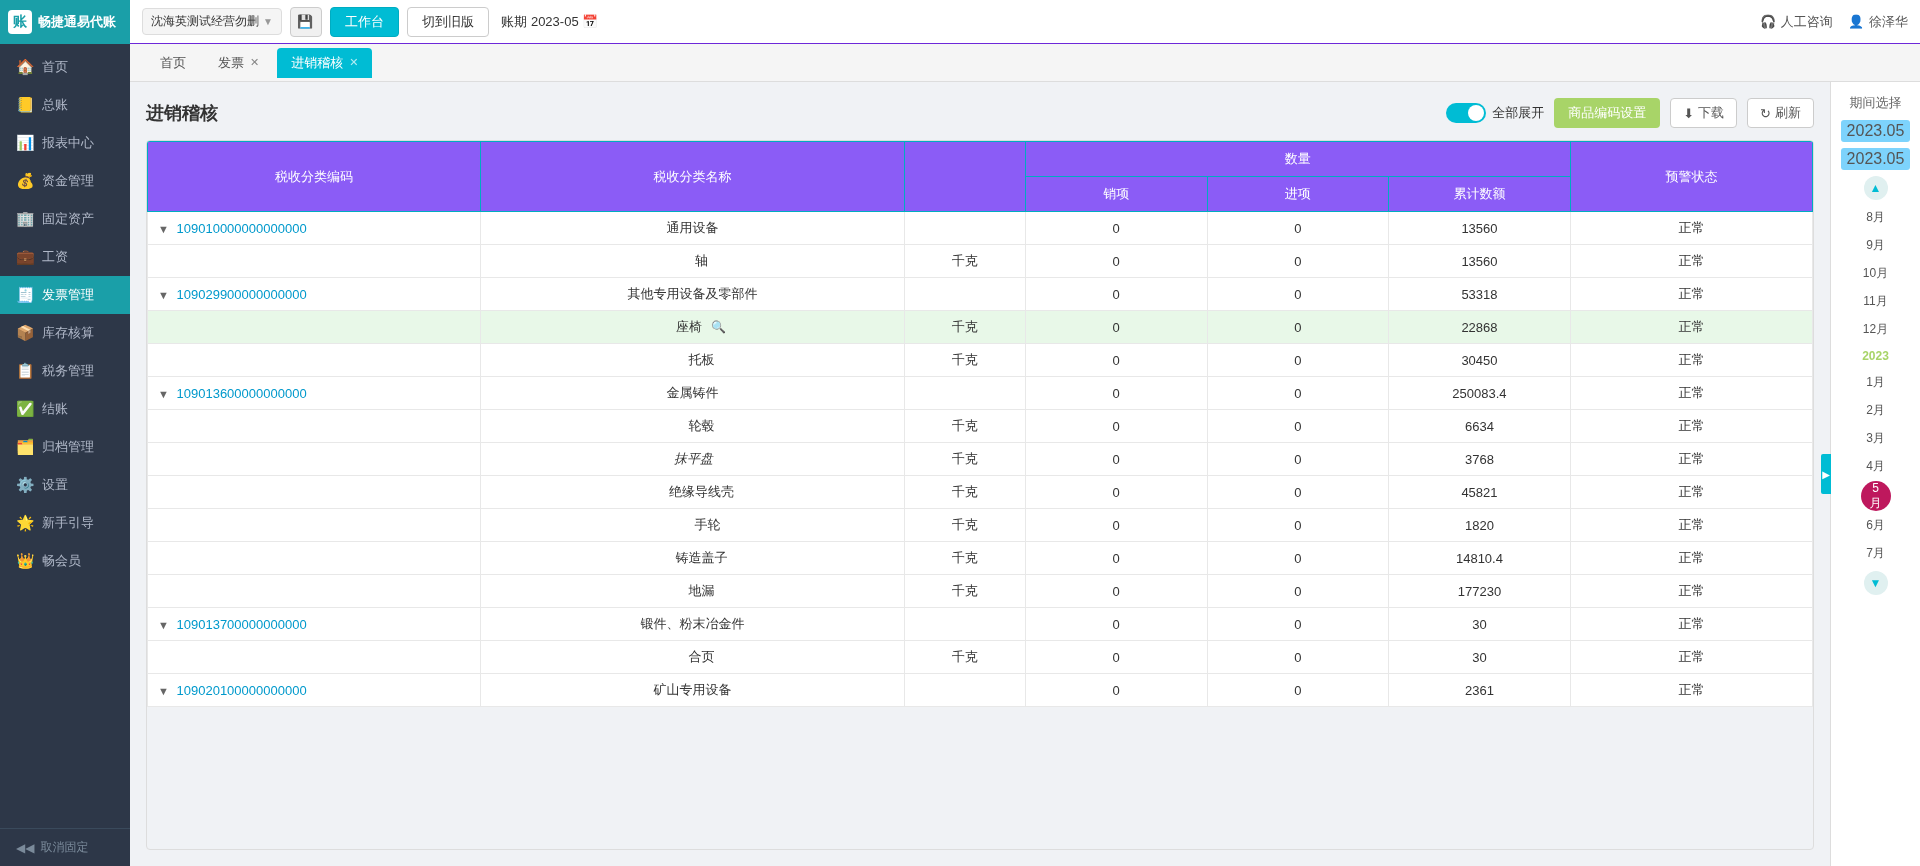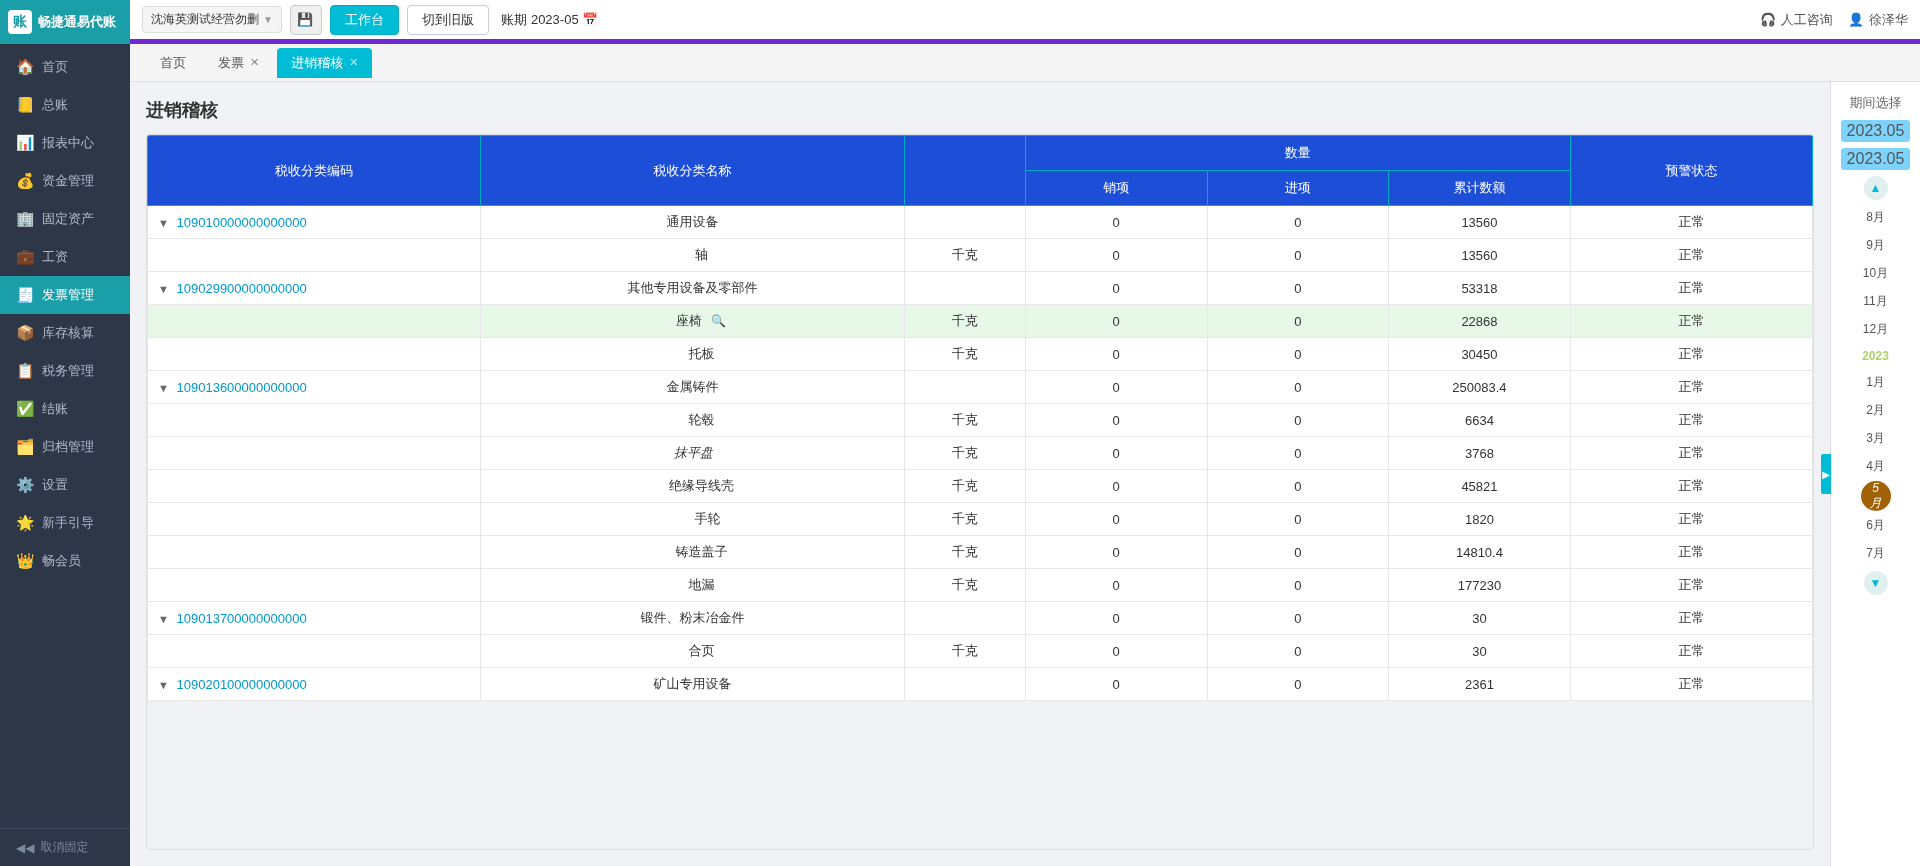--- a/index.html
+++ b/index.html
@@ -68,21 +68,21 @@
     }
 
     
     .topbar {
       background: white;
       height: 44px;
       display: flex;
       align-items: center;
       padding: 0 12px;
       gap: 8px;
-      border-bottom: 5px solid #6d28d9;
+      border-bottom: 1px solid #6d28d9;
       flex-shrink: 0;
     }
     .company-selector {
       display: flex;
       align-items: center;
       gap: 4px;
       background: #f5f5f5;
       border: 1px solid #ddd;
       border-radius: 4px;
       padding: 4px 8px;
@@ -263,21 +263,21 @@
       overflow-x: hidden;
       border: 1px solid #ddd;
       border-radius: 4px;
     }
     table {
       width: 100%;
       border-collapse: collapse;
       background: white;
     }
     thead tr th {
-      background: #1d4ed8;
+      background: #8b5cf6;
       color: white;
       padding: 8px 10px;
       text-align: center;
       font-size: 13px;
       font-weight: normal;
       border: 1px solid #00acc1;
       white-space: nowrap;
     }
     tbody tr {
       border-bottom: 1px solid #e8e8e8;
@@ -351,21 +351,21 @@
       gap: 1px;
     }
     .month-item {
       padding: 5px 8px;
       text-align: center;
       font-size: 12px;
       color: #555;
       cursor: pointer;
       border-radius: 3px;
     }
-    .month-item.current { background: #a16207; color: white; border-radius: 50%; width: 30px; height: 30px; display: flex; align-items: center; justify-content: center; margin: 0 auto; font-style: italic; }
+    .month-item.current { background: #be185d; color: white; border-radius: 50%; width: 30px; height: 30px; display: flex; align-items: center; justify-content: center; margin: 0 auto; }
     .month-item.year-label { color: #a8d468; font-weight: bold; background: none; }
     .scroll-up, .scroll-down {
       width: 24px; height: 24px;
       background: #e0f0f0;
       border-radius: 50%;
       display: flex; align-items: center; justify-content: center;
       cursor: pointer;
       color: #00bcd4;
       font-size: 12px;
       margin: 2px auto;
@@ -484,20 +484,35 @@
       <span>进销稽核</span>
       <span class="tab-close">✕</span>
     </div>
   </div>
 
   <div class="content">
     <div class="page-content">
 
       <div class="page-header">
         <h2 class="page-title">进销稽核</h2>
+        <div class="header-actions">
+          <div class="toggle-all">
+            <div class="toggle-switch"></div>
+            <span>全部展开</span>
+          </div>
+          <button class="btn-product-code">商品编码设置</button>
+          <button class="btn-download">
+            <span>⬇</span>
+            <span>下载</span>
+          </button>
+          <button class="btn-refresh">
+            <span>↻</span>
+            <span>刷新</span>
+          </button>
+        </div>
       </div>
 
       <div class="table-container">
         <table>
           <thead>
             <tr>
               <th rowspan="2" style="width:220px;">税收分类编码</th>
               <th rowspan="2" style="width:280px;">税收分类名称</th>
               <th rowspan="2" style="width:80px;"></th>
               <th colspan="3">数量</th>

